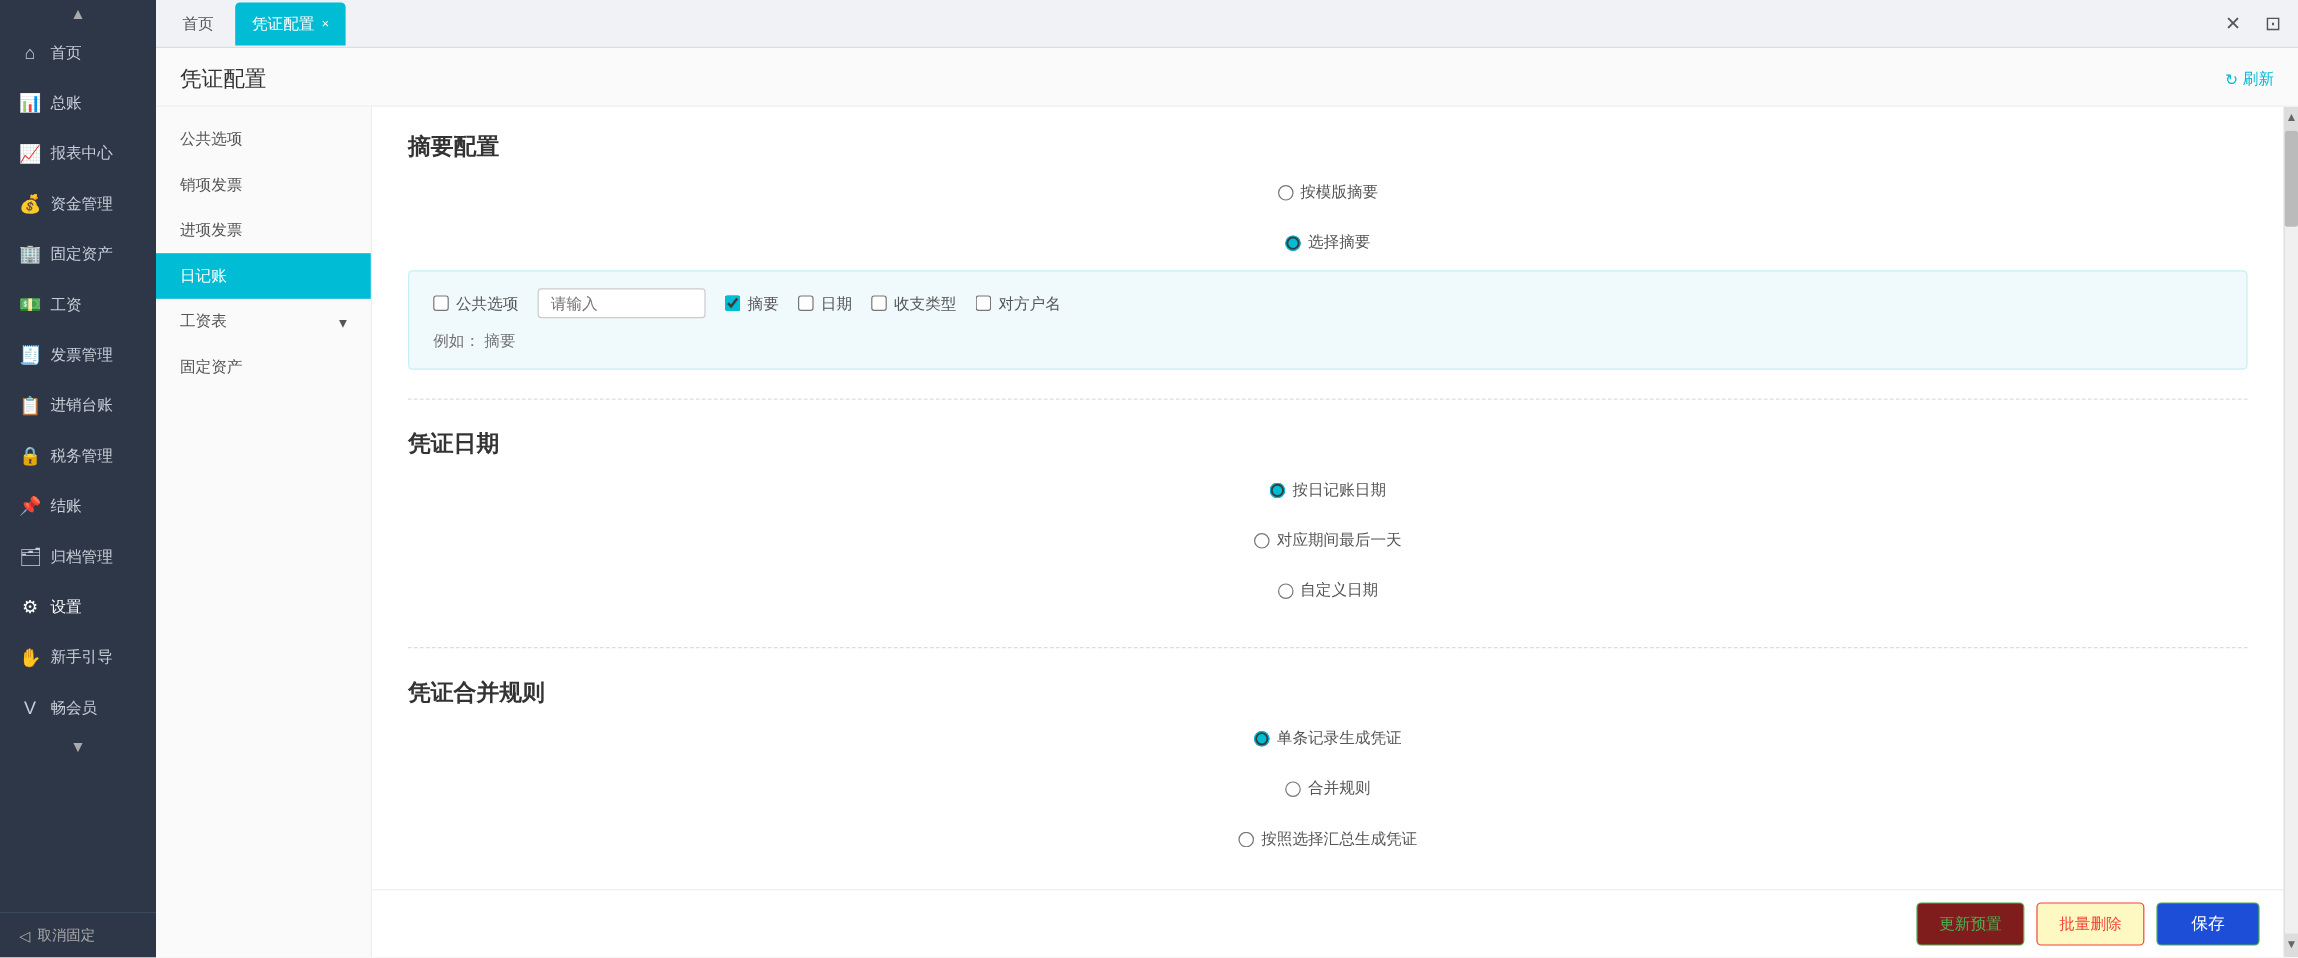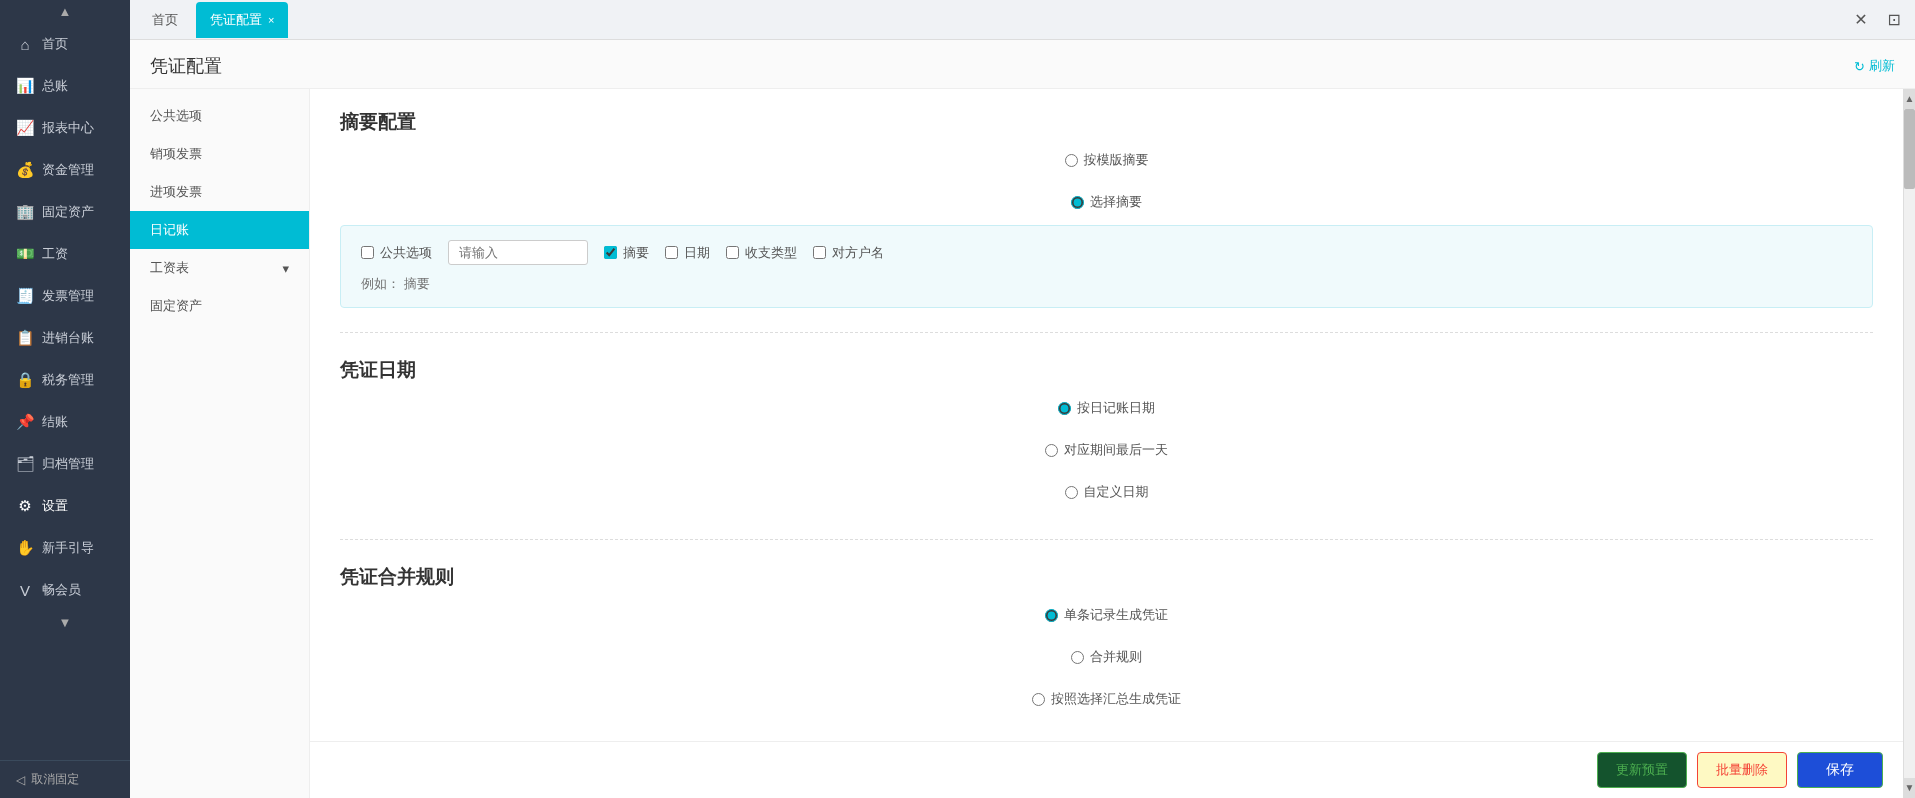--- a/index.html
+++ b/index.html
@@ -247,21 +247,21 @@
       background: #fff;
     }
     .btn {
       padding: 7px 18px;
       border-radius: 4px;
       border: 1px solid #ccc;
       cursor: pointer;
       font-size: 13px;
     }
     .btn-outline-green {
-      background: #14532d;
+      background: #7f1d1d;
       border-color: #4caf50;
       color: #4caf50;
       margin-left: 21px;
     }
     .btn-outline-red {
       background: #fef9c3;
       border-color: #f44336;
       color: #f44336;
     }
     .btn-primary {

